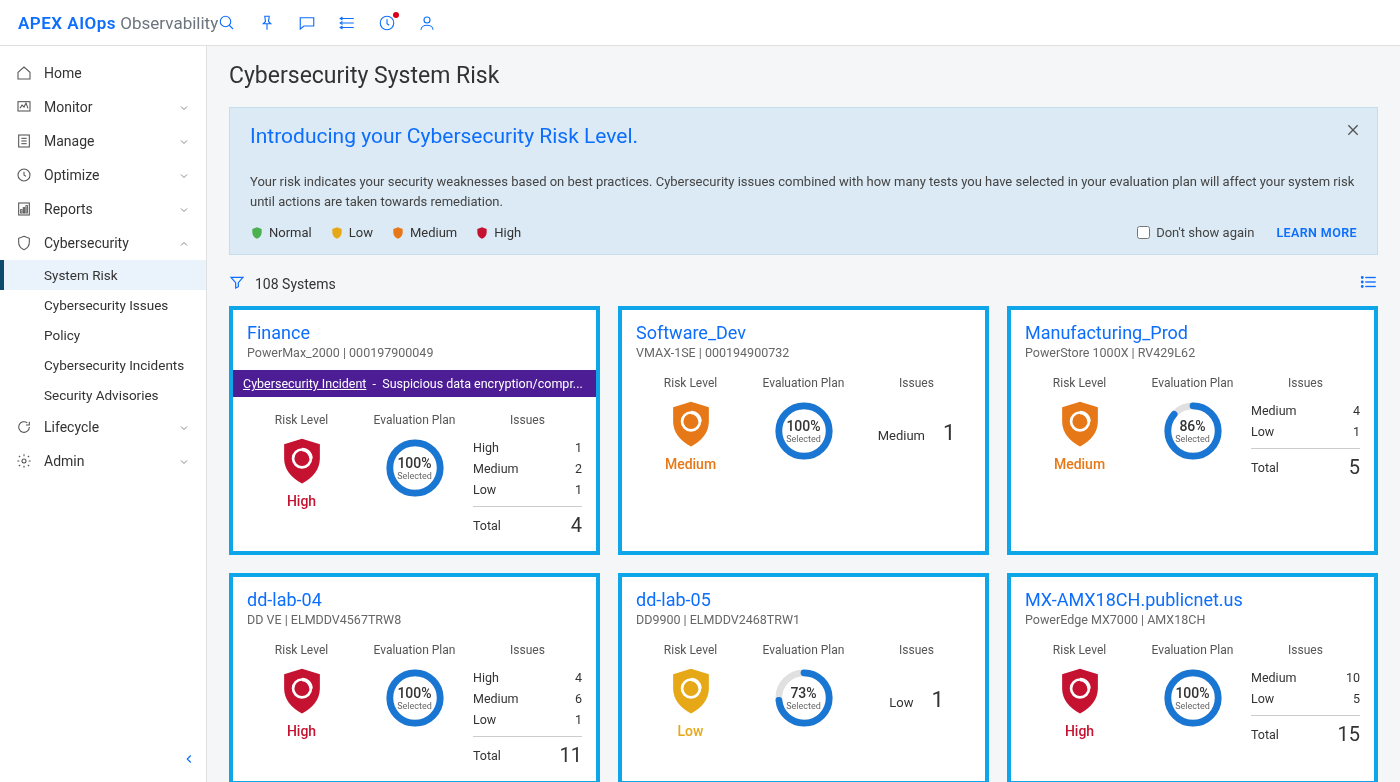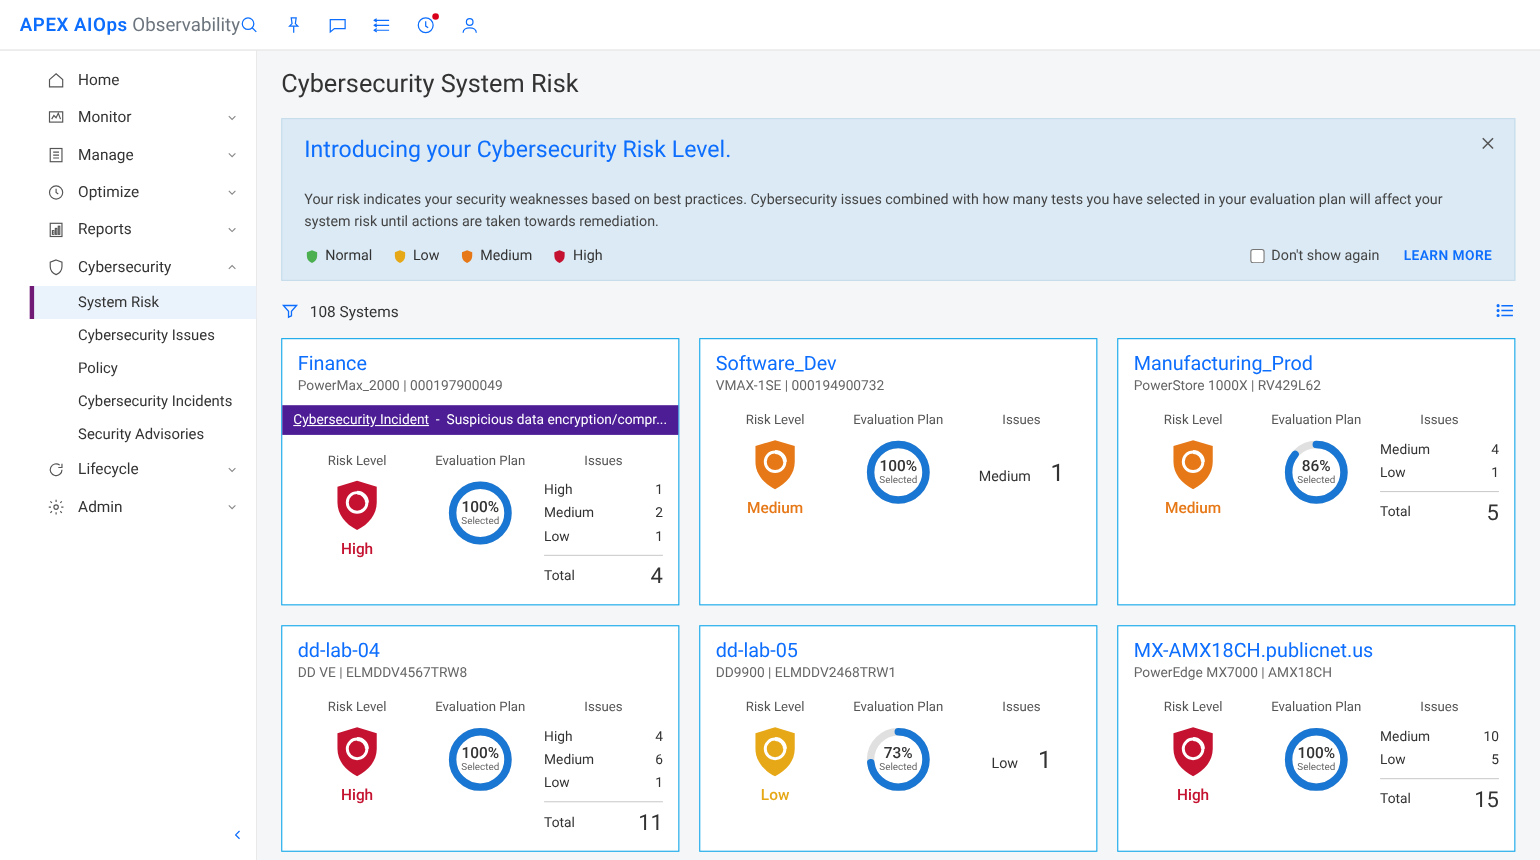--- a/index.html
+++ b/index.html
@@ -6,30 +6,30 @@
 body { background: #fff; color: #333; }
 .app { display: flex; flex-direction: column; height: 782px; width: 1400px; overflow: hidden; }
 .topbar { height: 46px; border-bottom: 1px solid #e0e0e0; display: flex; align-items: center; padding: 0 18px; justify-content: flex-start; }
 .brand { font-size: 17px; font-weight: 500; }
 .brand .b1 { color: #0d6efd; font-weight: 600; letter-spacing: 0.5px; }
 .brand .b2 { color: #6c757d; font-weight: 400; }
 .top-icons { display: flex; gap: 22px; align-items: center; color: #0d6efd; }
 .top-icons .ico { width: 18px; height: 18px; cursor: pointer; position: relative; }
 .top-icons .ico svg { width: 100%; height: 100%; stroke: #0d6efd; fill: none; stroke-width: 1.5; }
 .ico-dot::after { content:""; position:absolute; top:-2px; right:-3px; width:6px; height:6px; background:#d9001b; border-radius:50%; }
-.body { display: flex; flex: 1; min-height: 0; padding-left: 27px; }
+.body { display: flex; flex: 1; min-height: 0; }
 .sidebar { width: 207px; border-right: 1px solid #e0e0e0; padding-top: 10px; position: relative; }
 .nav-item { display: flex; align-items: center; gap: 12px; padding: 9px 16px; font-size: 14px; color: #333; cursor: pointer; }
 .nav-item .nicon { width:16px; height:16px; color:#666; }
 .nav-item .nicon svg { width:100%; height:100%; stroke:#555; fill:none; stroke-width:1.6; }
 .nav-item .label { flex:1; }
 .nav-item .chev { width:12px; height:12px; }
 .nav-item .chev svg { stroke:#888; fill:none; stroke-width:2; }
 .sub-item { padding: 7px 16px 7px 44px; font-size: 13.5px; color:#333; cursor:pointer; }
-.sub-item.active { background:#eaf2fb; border-left: 4px solid #701a75; padding-left: 40px; }
+.sub-item.active { background:#eaf2fb; border-left: 4px solid #0c4a6e; padding-left: 40px; }
 .collapse-handle { position:absolute; bottom:12px; right:10px; cursor:pointer; }
 .collapse-handle svg { stroke:#0d6efd; fill:none; stroke-width:2; }
 .main { flex:1; background:#f5f6f8; overflow-y:auto; padding: 16px 22px 20px 22px; position:relative; }
 .page-title { font-size: 23px; font-weight: 400; color:#333; margin-bottom: 18px; }
 .banner { background:#dbeaf5; border:1px solid #c5dcea; padding: 16px 20px 14px 20px; position:relative; margin-bottom: 18px; }
 .banner-title { color:#0d6efd; font-size: 21px; margin-bottom: 24px; }
 .banner-text { font-size: 13px; color:#444; line-height:1.5; margin-bottom: 14px; }
 .banner-close { position:absolute; top:14px; right:16px; cursor:pointer; }
 .banner-close svg { width:16px; height:16px; stroke:#555; stroke-width:2; }
 .risk-legend { display:flex; gap:18px; align-items:center; font-size:13px; color:#333; }
@@ -37,21 +37,21 @@
 .shield-sm { width:14px; height:14px; display:inline-block; }
 .banner-actions { position:absolute; bottom:14px; right:20px; display:flex; align-items:center; gap:22px; font-size:13px; }
 .banner-actions label { display:flex; gap:6px; align-items:center; color:#444; }
 .learn-more { color:#0d6efd; font-weight:600; letter-spacing:0.4px; cursor:pointer; font-size:12.5px; }
 .filter-row { display:flex; align-items:center; gap:10px; font-size:14px; color:#333; margin-bottom: 12px; }
 .filter-row .ficon { color:#0d6efd; cursor:pointer; }
 .filter-row .ficon svg { width:16px; height:16px; stroke:#0d6efd; fill:none; stroke-width:1.8; }
 .view-toggle { margin-left:auto; cursor:pointer; }
 .view-toggle svg { width:18px; height:18px; stroke:#0d6efd; fill:none; stroke-width:1.8; }
 .cards { display:grid; grid-template-columns: repeat(3, 1fr); gap: 18px; }
-.card { background:#fff; border:1px solid #0ea5e9; padding: 12px 14px 14px 14px; }
+.card { background:#fff; border:4px solid #0ea5e9; padding: 12px 14px 14px 14px; }
 .card-name { color:#0d6efd; font-size:18px; cursor:pointer; }
 .card-sub { font-size:12.5px; color:#666; margin-top:2px; }
 .incident-bar { background:#4c1d95; color:#fff; font-size:12.5px; padding:6px 10px; margin: 10px -14px 0 -14px; white-space:nowrap; overflow:hidden; text-overflow:ellipsis; }
 .incident-bar .inc-label { text-decoration: underline; }
 .card-body { display:flex; margin-top: 16px; gap: 4px; }
 .col { flex:1; display:flex; flex-direction:column; align-items:center; }
 .col-h { font-size:12px; color:#555; margin-bottom:10px; text-align:center; }
 .risk-shield { width:44px; height:50px; margin-bottom:6px; }
 .risk-label { font-size:14px; font-weight:500; }
 .risk-high .risk-label { color:#c41230; }

